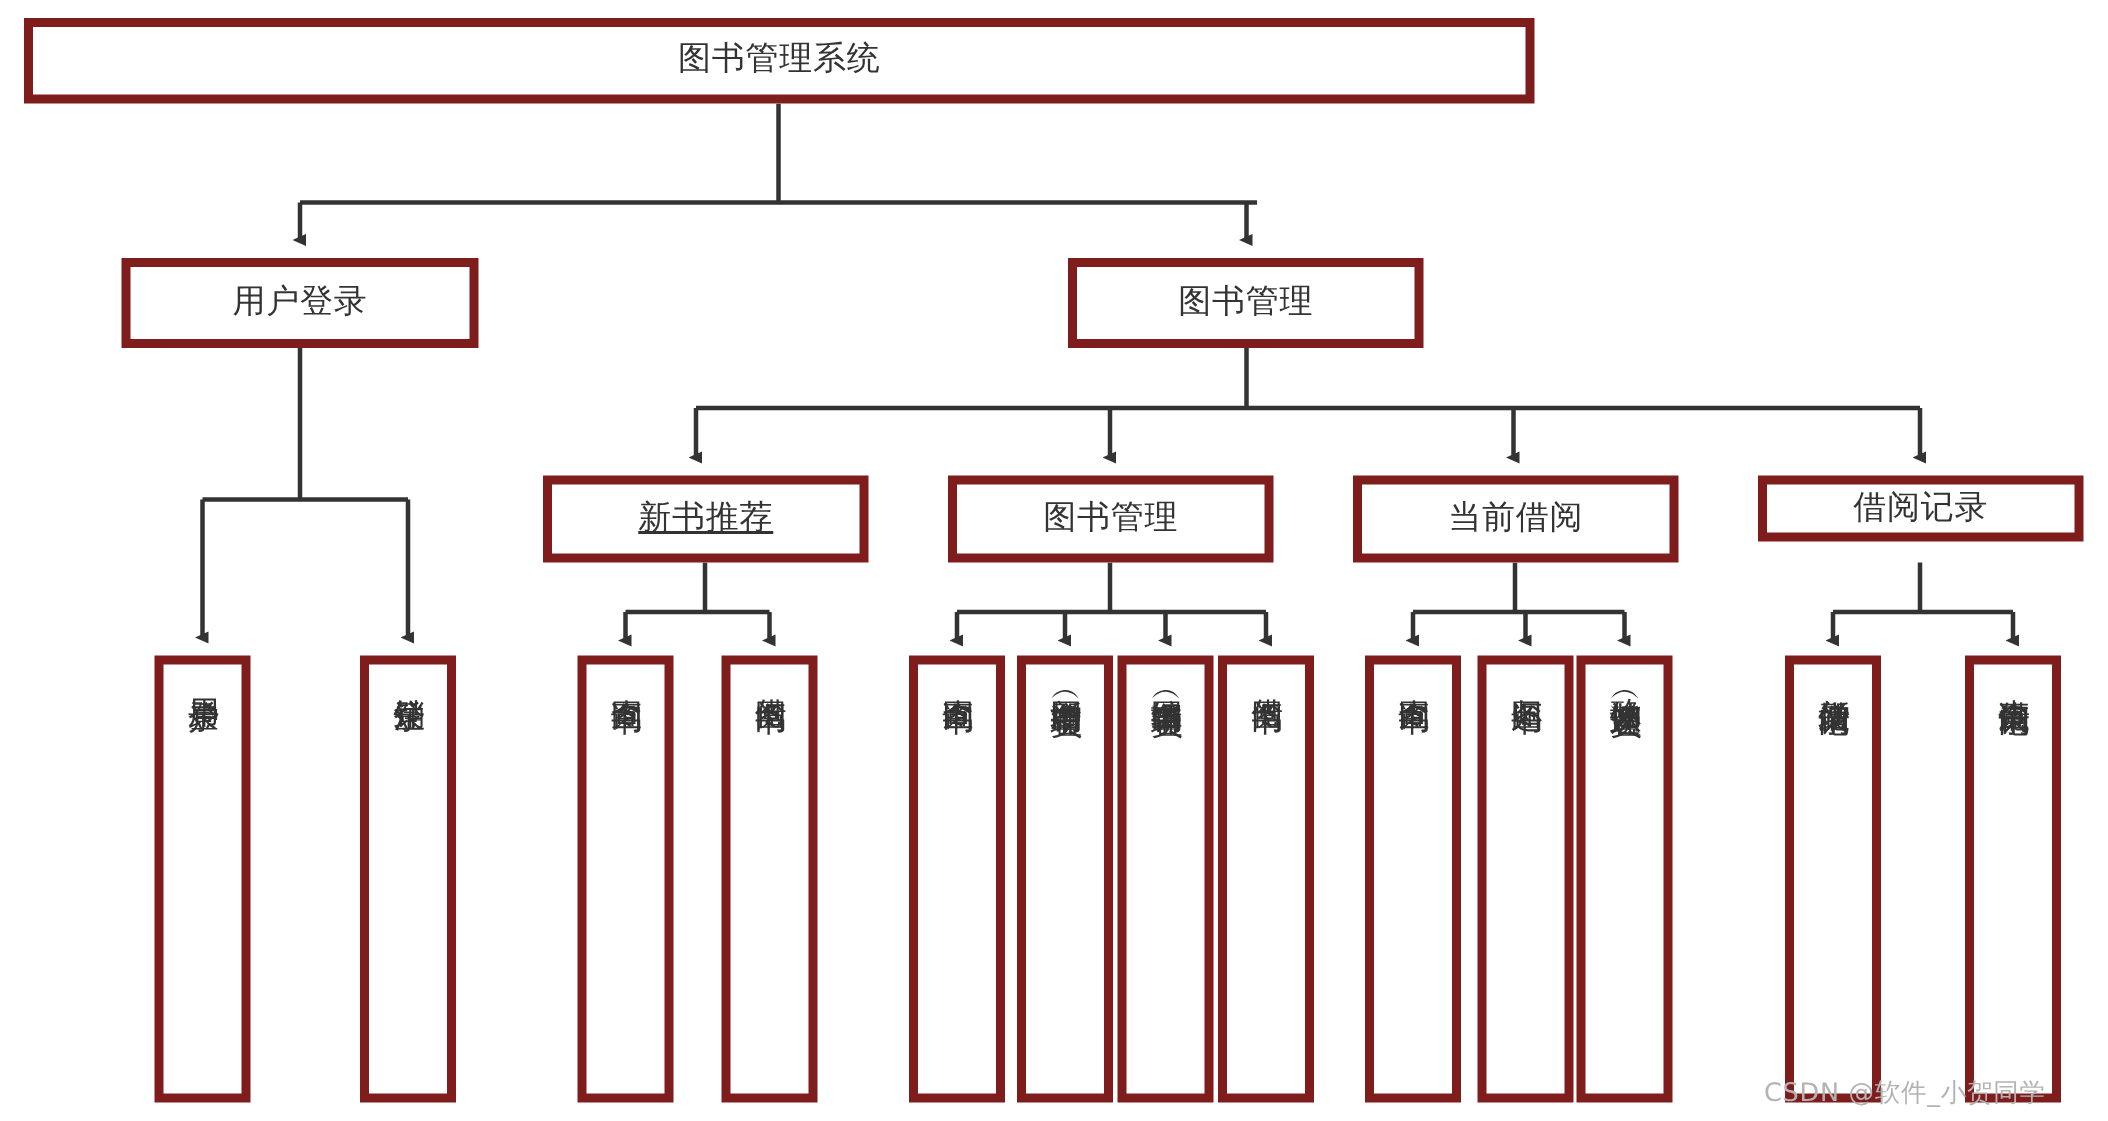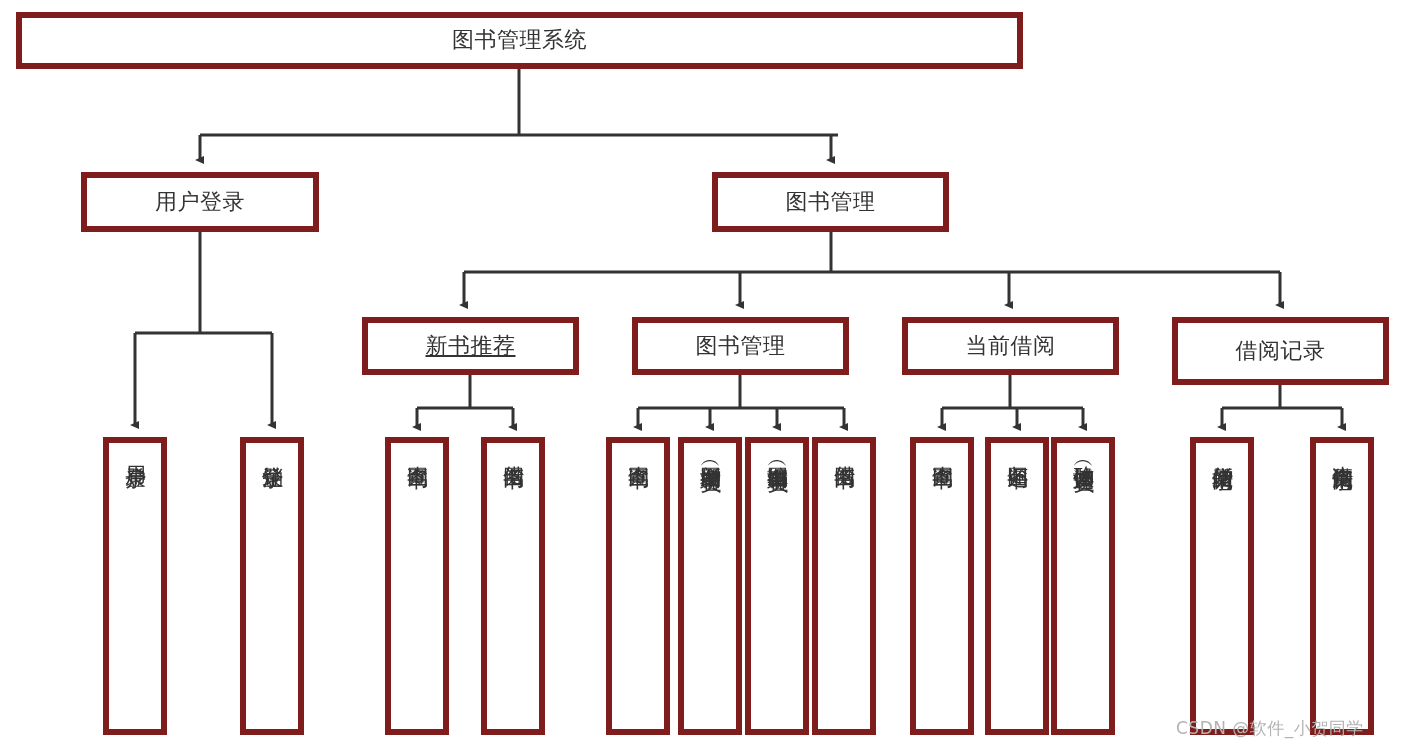--- a/index.html
+++ b/index.html
@@ -137,21 +137,21 @@
 
   <div class="node horizontal" style="left:362px; top:317px; width:217px; height:58px;text-decoration:underline;">
     <span class="label">新书推荐</span>
   </div>
   <div class="node horizontal" style="left:632px; top:317px; width:217px; height:58px;">
     <span class="label">图书管理</span>
   </div>
   <div class="node horizontal" style="left:902px; top:317px; width:217px; height:58px;">
     <span class="label">当前借阅</span>
   </div>
-  <div class="node horizontal" style="left:1172px; top:317px; width:217px; height:68px;">
+  <div class="node horizontal" style="left:1172px; top:317px; width:217px; height:44px;">
     <span class="label">借阅记录</span>
   </div>
 
   <div class="node vertical" style="left:103px; top:437px; width:64px; height:298px;">
     <span class="label">用户登录</span>
   </div>
   <div class="node vertical" style="left:240px; top:437px; width:64px; height:298px;">
     <span class="label">注销登录</span>
   </div>
 

